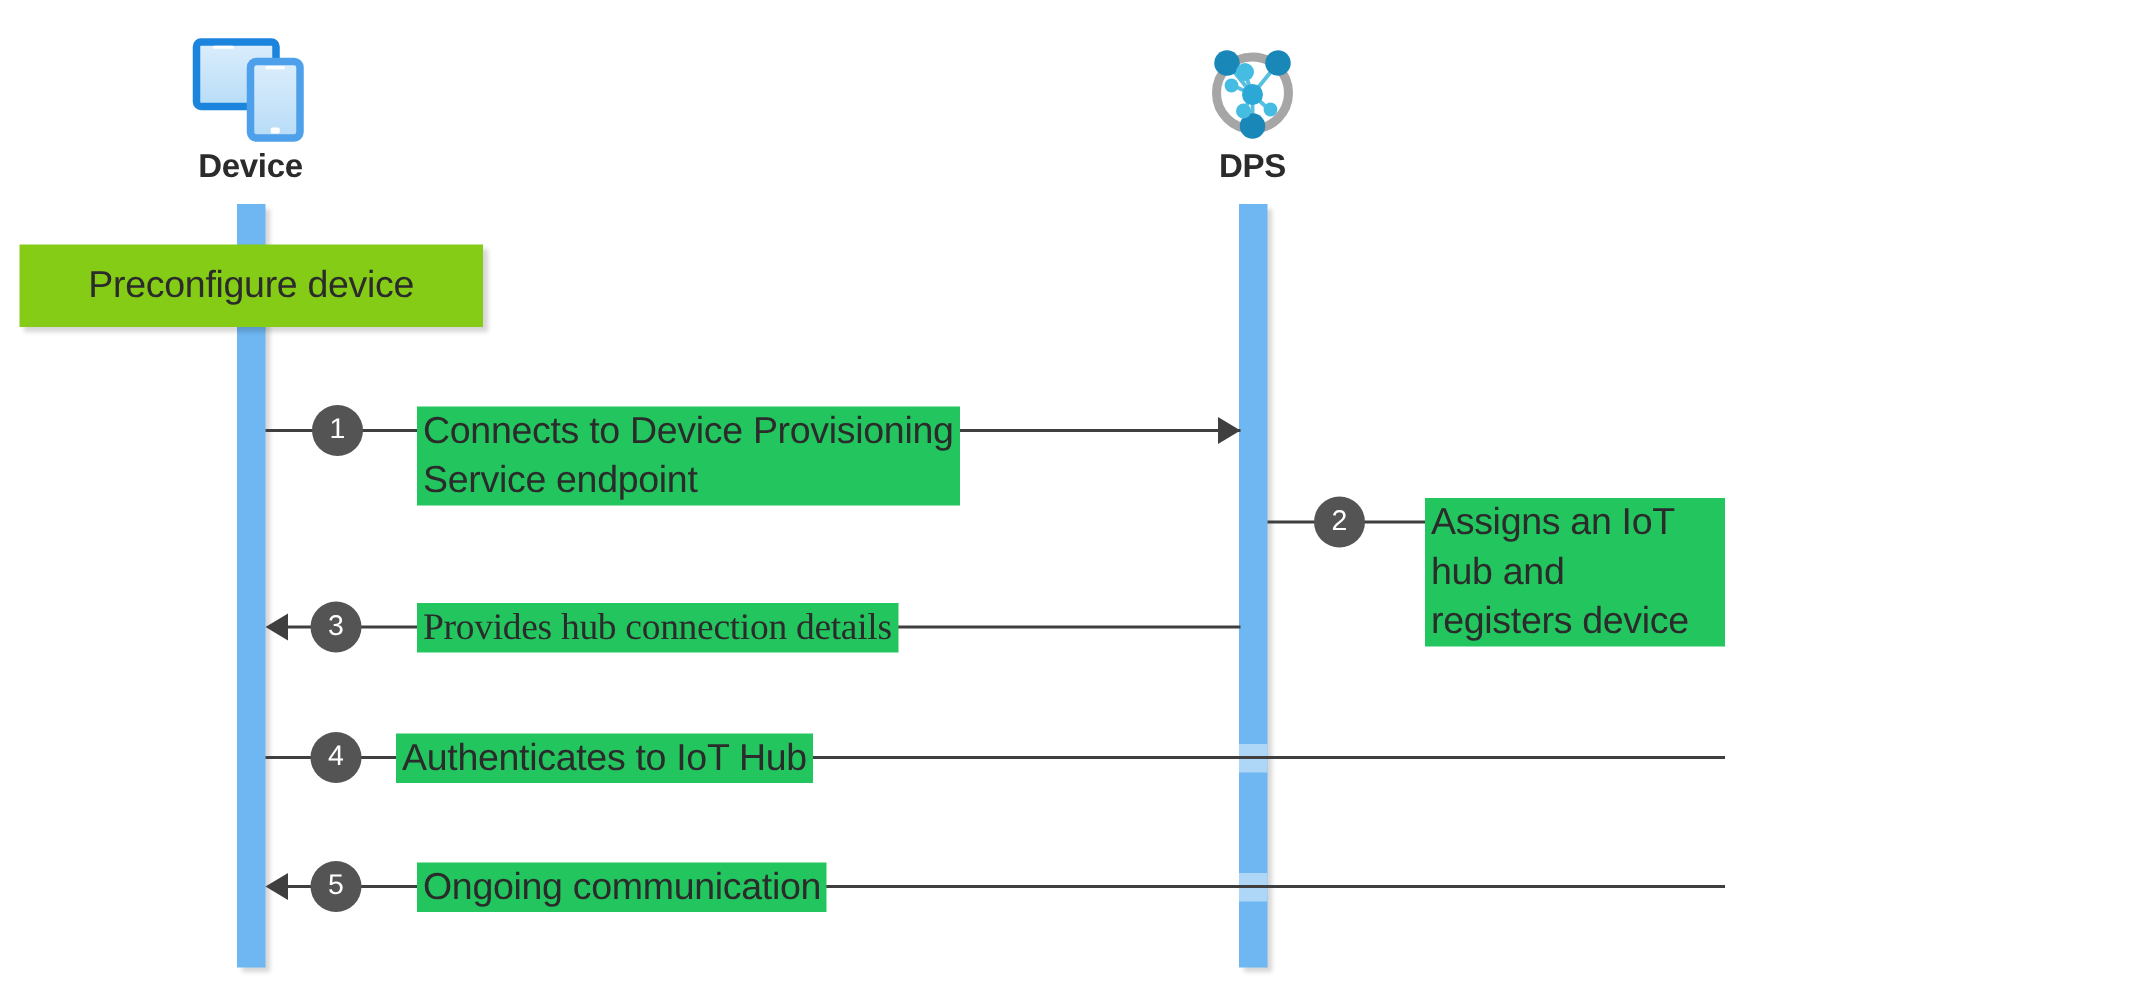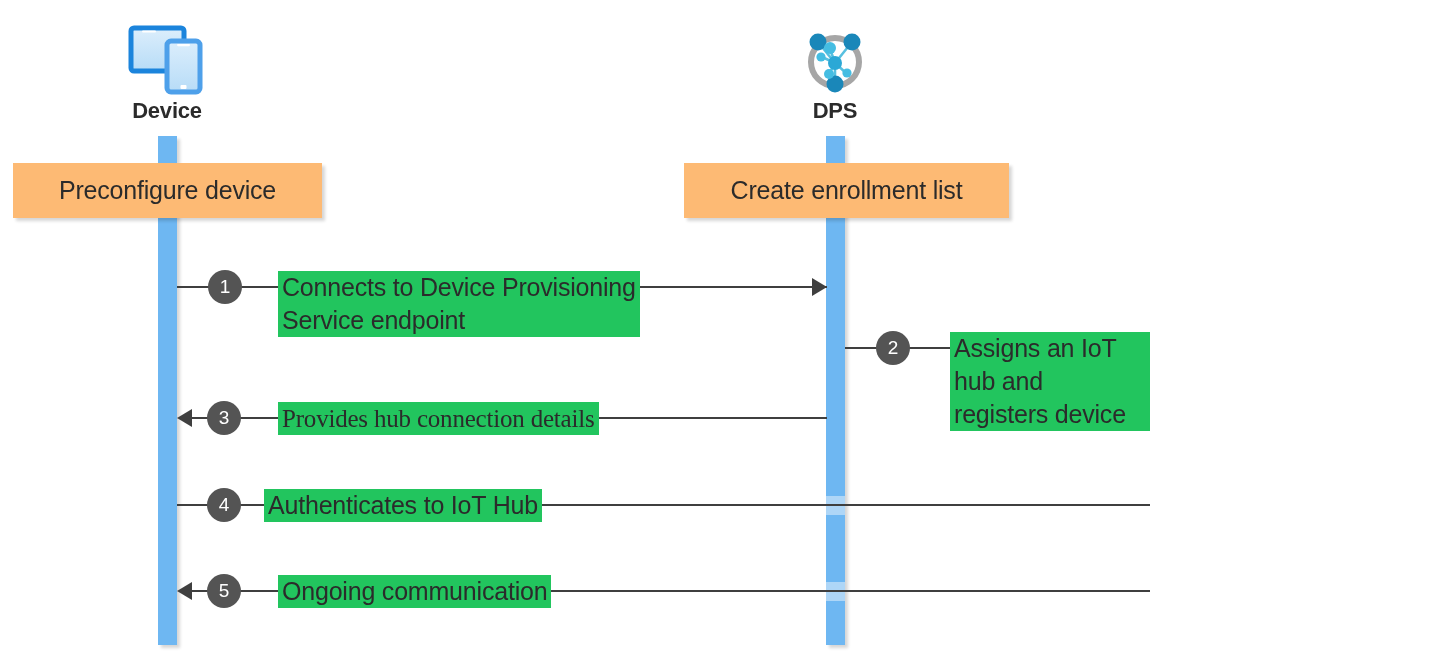--- a/index.html
+++ b/index.html
@@ -50,21 +50,21 @@
   .lifeline-xing {
     position: absolute;
     width: 19px;
     background: #aed6f7;
     z-index: 3;
   }
 
   
   .note {
     position: absolute;
-    background: #fdba74;
+    background: #84cc16;
     box-shadow: 3px 3px 3px rgba(0,0,0,0.16);
     z-index: 4;
     display: flex;
     align-items: center;
     justify-content: center;
     color: #2b2b2b;
     font-size: 25px;
     letter-spacing: -0.2px;
   }
 
@@ -232,23 +232,20 @@
   <div class="lifeline" style="left:1343px; top:136px; height:509px;"></div>
 
   <div class="lifeline-xing" style="left:826px; top:496px; height:19px;"></div>
   <div class="lifeline-xing" style="left:826px; top:582px; height:19px;"></div>
   <div class="lifeline-xing" style="left:1343px; top:496px; height:14px;"></div>
   <div class="lifeline-xing" style="left:1343px; top:582px; height:14px;"></div>
 
   <div class="note" style="left:13px; top:163px; width:309px; height:55px;">
     <span>Preconfigure device</span>
   </div>
-  <div class="note" style="left:684px; top:163px; width:325px; height:55px;">
-    <span>Create enrollment list</span>
-  </div>
 
   <div class="msg-line" style="left:177px; top:286px; width:650px;"></div>
   <div class="arrow-right" style="left:812px; top:278px;"></div>
   <div class="step-badge" style="left:208px; top:270px;">1</div>
   <div class="msg-text" style="left:278px; top:271px;">Connects to Device Provisioning
 Service endpoint</div>
 
   <div class="msg-line" style="left:845px; top:347px; width:500px;"></div>
   <div class="arrow-right" style="left:1329px; top:339px;"></div>
   <div class="step-badge" style="left:876px; top:331px;">2</div>

